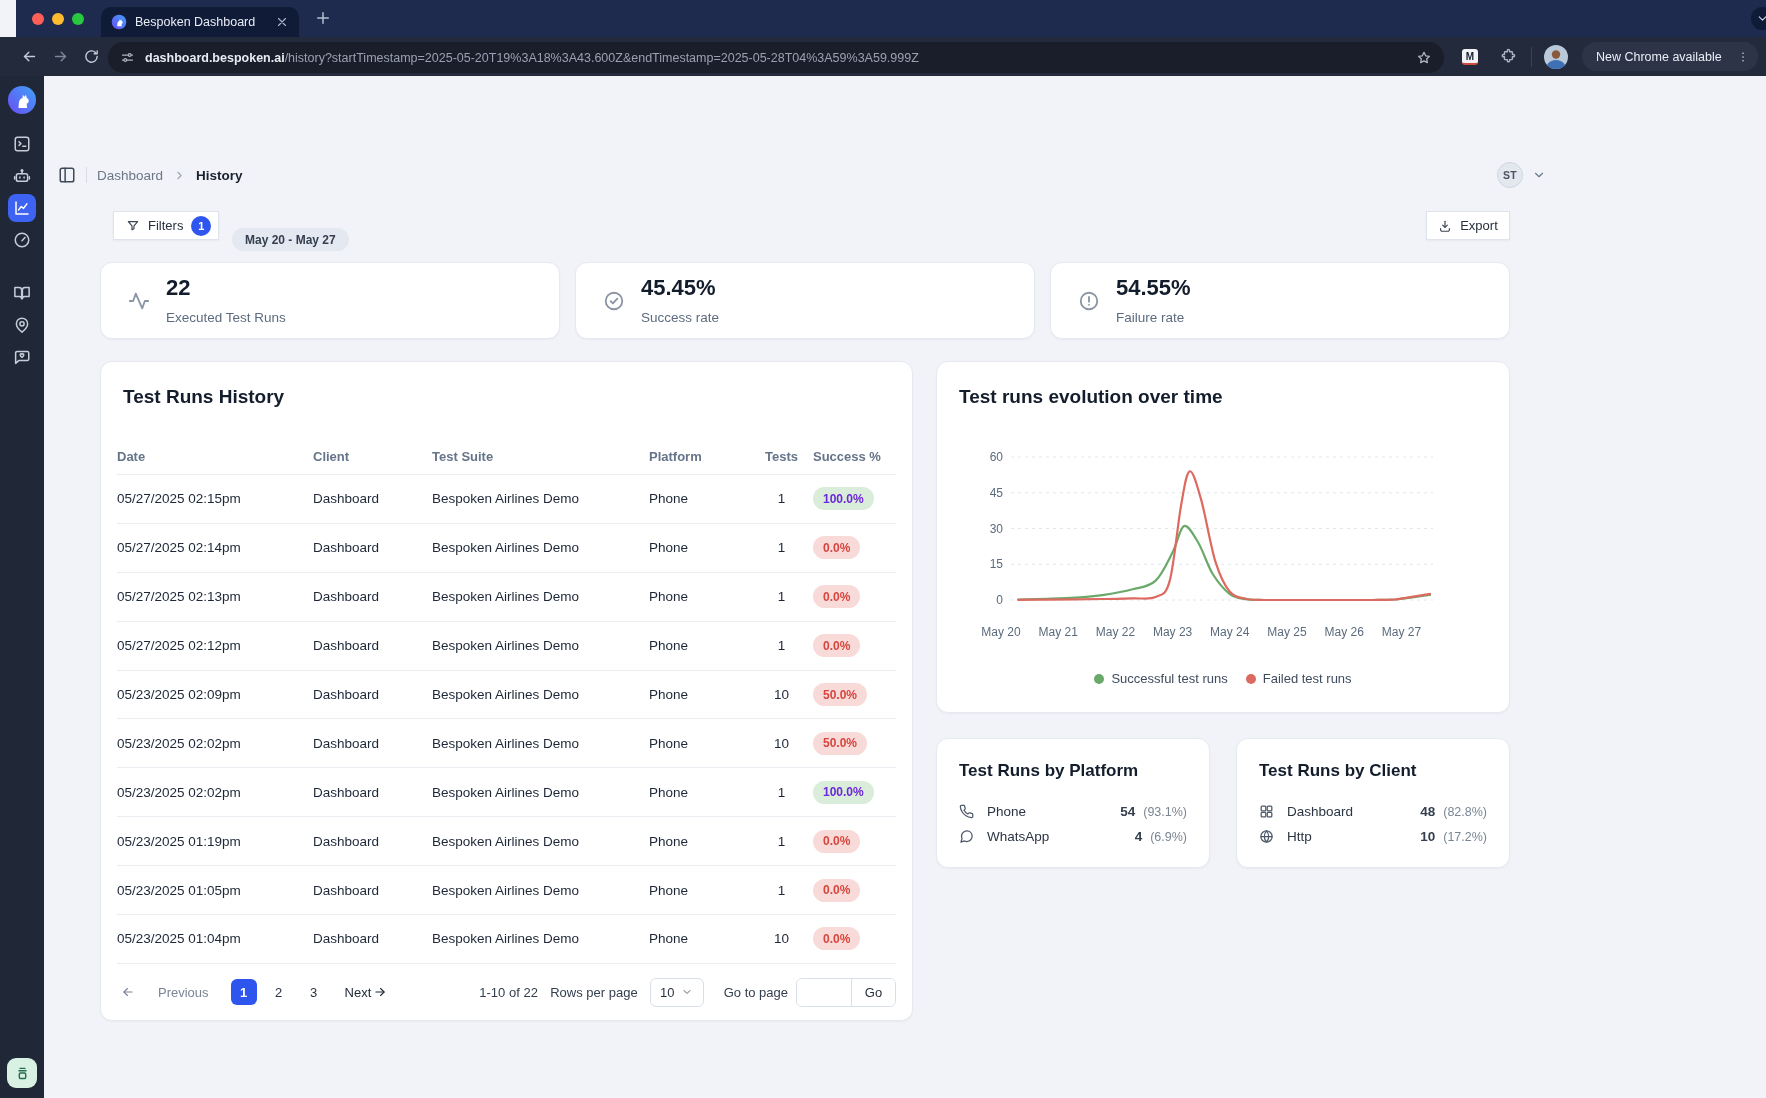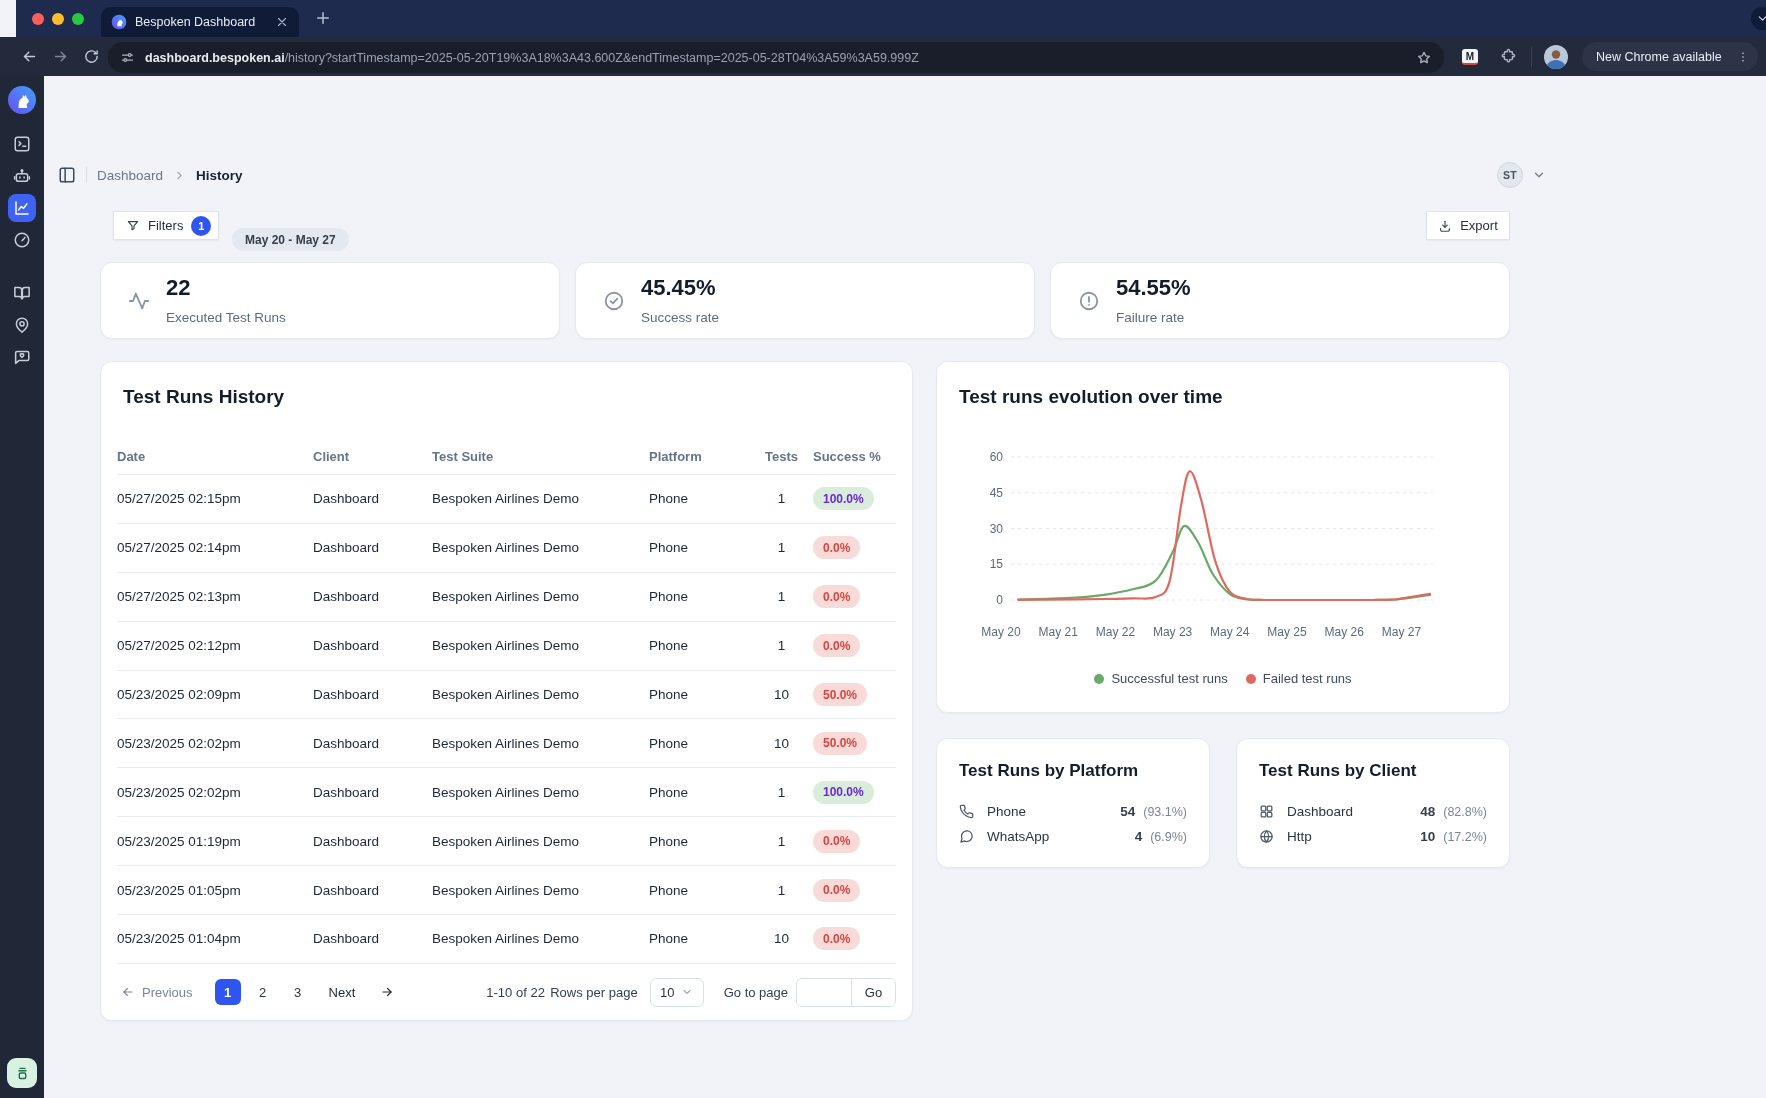--- a/index.html
+++ b/index.html
@@ -83,26 +83,26 @@
   .th{font-size:13px;font-weight:600;color:#66748a}
   .th.c4{text-align:center}
   .tbody{position:absolute;left:16px;right:16px;top:113px}
   .trow{display:grid;grid-template-columns:196px 119px 217px 101px 63px 85px;align-items:center;height:48.9px;border-bottom:1px solid #e9edf2;font-size:13.5px;color:#1d2737;cursor:pointer}
   .td.c4{text-align:center}
   .badge{display:inline-block;padding:4.5px 10px;border-radius:12px;font-size:12px;font-weight:700}
   .badge.success{background:#d9edda;color:#6d28d9}
   .badge.fail{background:#f8dbd8;color:#d8453e}
 
   .tfoot{position:absolute;left:16px;right:16px;top:612px;height:36px;display:flex;align-items:center}
-  .pg-prev{display:flex;align-items:center;gap:7px;color:#7a8596;font-size:13px;margin-left:4px;cursor:pointer}
+  .pg-prev{display:flex;align-items:center;gap:23px;color:#7a8596;font-size:13px;margin-left:4px;cursor:pointer}
   .pg-prev .aic,.pg-next .aic{width:14px;height:14px}
   .pg-pages{display:flex;gap:9px;margin-left:22px}
   .pg{width:26px;height:26px;border-radius:6px;display:flex;align-items:center;justify-content:center;font-size:13px;color:#2a3442;cursor:pointer}
   .pg.active{background:#2f55ef;color:#fff;font-weight:600}
-  .pg-next{display:flex;align-items:center;gap:25px;color:#212b38;font-size:13px;margin-left:18px;cursor:pointer}
+  .pg-next{display:flex;align-items:center;gap:2px;color:#212b38;font-size:13px;margin-left:18px;cursor:pointer}
   .pg-range{margin-left:92px;font-size:13px;color:#333e4e}
   .rpp-label{margin-left:auto;font-size:13px;color:#333e4e}
   .rpp-select{margin-left:12px;width:54px;height:29px;border:1px solid #d9dfe8;border-radius:6px;background:#fff;display:flex;align-items:center;justify-content:center;gap:7px;font-size:13px;color:#2a3442;cursor:pointer}
   .rpp-select .chv{width:12px;height:12px;color:#5b6575}
   .goto-label{margin-left:20px;font-size:13px;color:#333e4e}
   .goto-group{margin-left:8px;display:flex;height:29px;border:1px solid #d9dfe8;border-radius:6px;overflow:hidden;background:#fff}
   .goto-group input{width:54px;border:none;outline:none;font-size:13px;padding:0 8px;font-family:inherit;color:#2a3442}
   .go-btn{width:44px;border-left:1px solid #d9dfe8;background:#fff;display:flex;align-items:center;justify-content:center;font-size:13px;color:#27303d;cursor:pointer}
 
   

